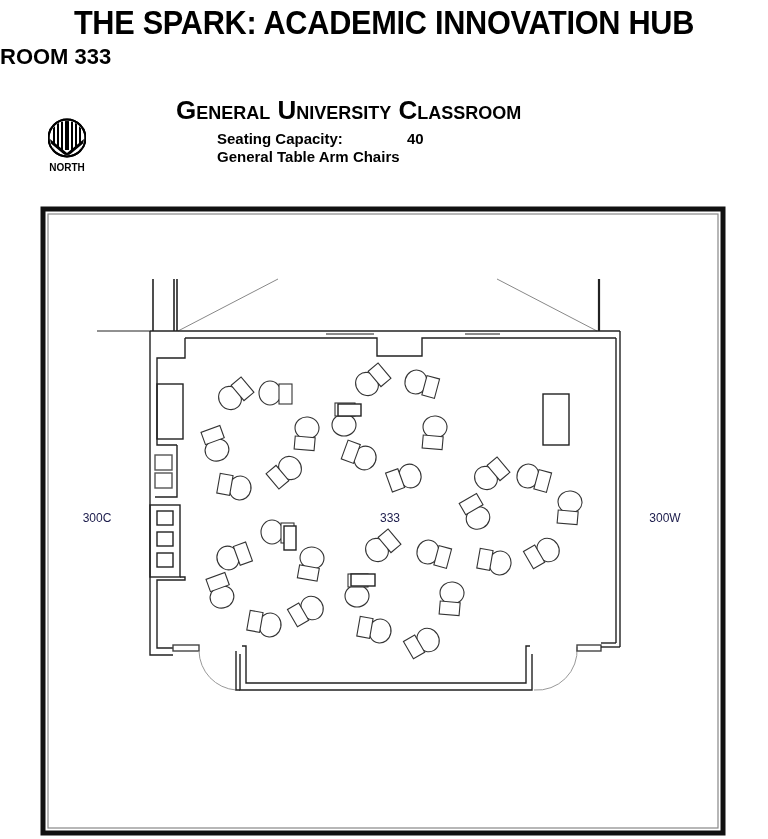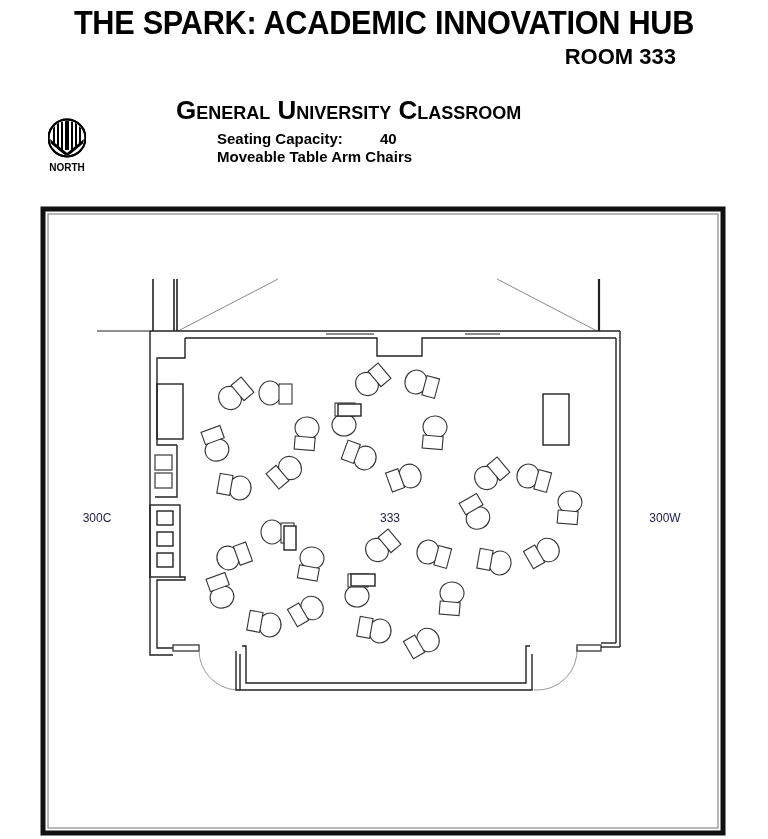--- a/index.html
+++ b/index.html
@@ -1,41 +1,41 @@
 <!DOCTYPE html>
 <html><head>
 <meta charset="utf-8">
 <style>
   html, body { margin:0; padding:0; background:#ffffff; }
   body { width:768px; height:839px; position:relative; overflow:hidden; font-family:"Liberation Sans", sans-serif; color:#000; }
   .title { position:absolute; left:0; top:4px; width:768px; text-align:center; font-weight:bold; font-size:33px; letter-spacing:-0.3px; line-height:38px; transform:scaleX(0.93); transform-origin:center; }
-  .subtitle { position:absolute; left:0; top:44px; width:676px; text-align:right; font-weight:bold; font-size:22px; line-height:26px; }
+  .subtitle { position:absolute; left:0; top:44px; width:676px; text-align:left; font-weight:bold; font-size:22px; line-height:26px; }
   .section { position:absolute; left:176px; top:97px; font-weight:bold; font-size:26px; line-height:26px; font-variant:small-caps; letter-spacing:0; }
   .info { position:absolute; left:217px; top:130px; font-weight:bold; font-size:15px; line-height:18px; }
-  .info .row { display:flex; }
+  .info .row { display:flex;gap:27px; }
   .info .k { width:163px; }
   .north { position:absolute; left:40px; top:116px; width:54px; text-align:center; }
   .north-label { font-weight:bold; font-size:10px; margin-top:2px; }
   .plan { position:absolute; left:0; top:0; }
   .room-label { font-family:"Liberation Sans", sans-serif; font-size:12px; fill:#1a1a4a; }
 </style>
 </head>
 <body>
 
 <div class="title">THE SPARK: ACADEMIC INNOVATION HUB</div>
 <div class="subtitle">ROOM 333</div>
 <div class="section">General University Classroom</div>
 
 <div class="info">
   <div class="row">
     <span class="k">Seating Capacity:</span>
     <span>40</span>
   </div>
   <div class="row">
-    <span>Moveable Table Arm Chairs</span>
+    <span>General Table Arm Chairs</span>
   </div>
 </div>
 
 <div class="north">
   <svg width="38" height="44" viewBox="0 0 38 44" style="display:block;margin:0 auto;">
     <defs>
       <clipPath id="cc">
           <circle cx="19" cy="22" r="17"></circle>
         </clipPath>
     </defs>

